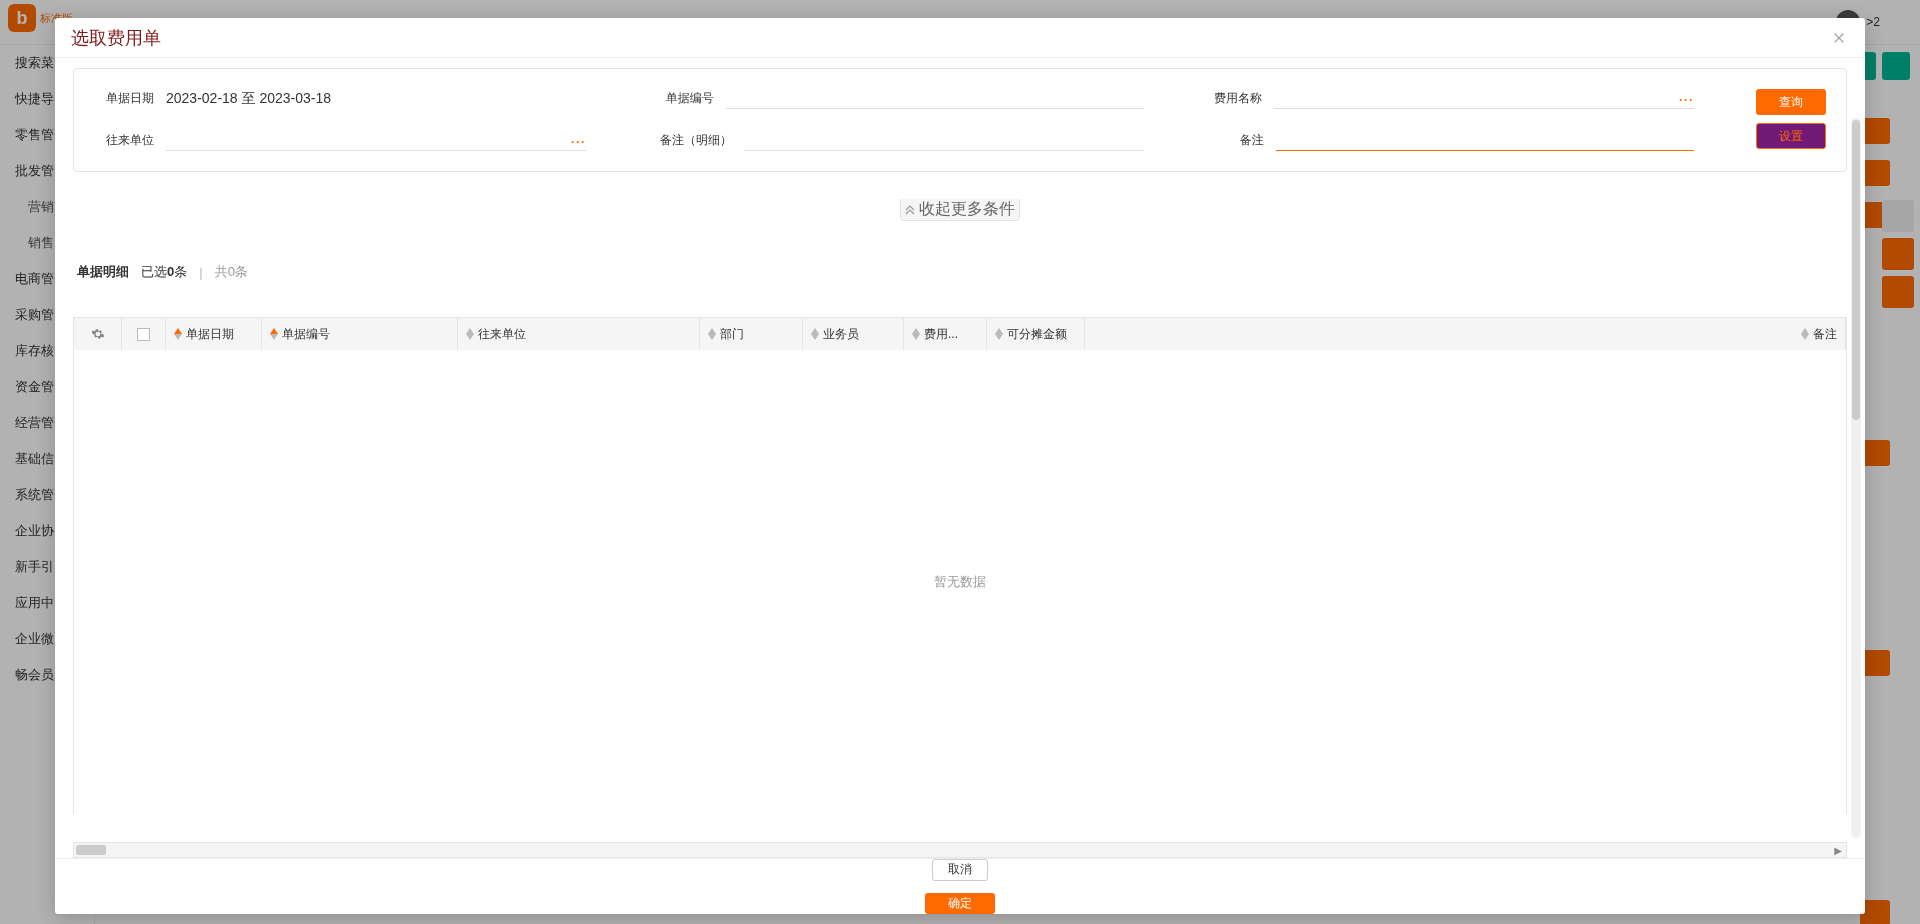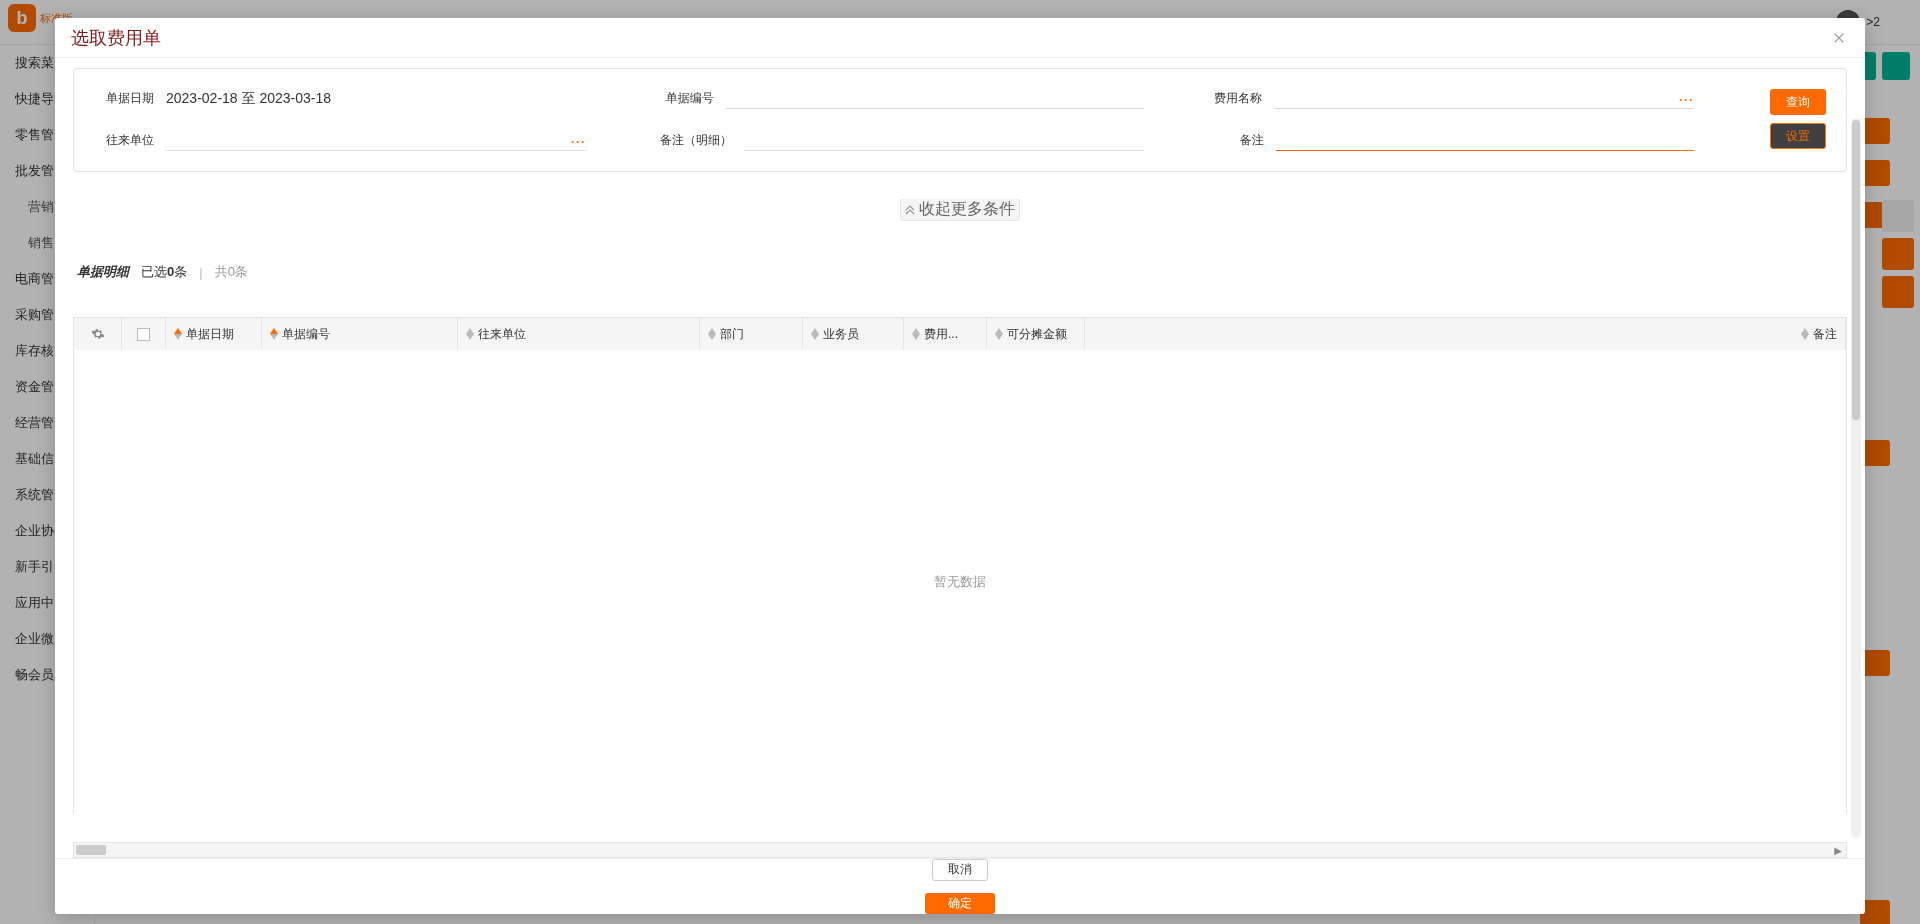--- a/index.html
+++ b/index.html
@@ -30,47 +30,47 @@
 
   .modal-header { height: 40px; display: flex; align-items: center; justify-content: space-between; padding: 0 16px; border-bottom: 1px solid #eee; }
   .modal-title { font-size: 18px; color: #7f1d1d; }
   .modal-close { width: 20px; height: 20px; display: flex; align-items: center; justify-content: center; cursor: pointer; color: #999; font-size: 16px; }
 
   .modal-body { flex: 1; padding: 10px 18px 0 18px; display: flex; flex-direction: column; overflow: hidden; position: relative; gap: 28px; }
 
   .filter-panel { border: 1px solid #e5e5e5; border-radius: 4px; padding: 18px 20px 0 20px; position: relative; }
   .filter-grid { display: flex; }
   .filter-left { flex: 1; }
-  .filter-actions { width: 70px; display: flex; flex-direction: column; align-items: flex-end; gap: 8px; padding-top: 2px; }
+  .filter-actions { width: 70px; display: flex; flex-direction: column; gap: 8px; padding-top: 2px; }
   .filter-row { display: flex; gap: 60px; margin-bottom: 20px; }
   .filter-item { display: flex; align-items: center; }
   .filter-label { width: 60px; text-align: right; margin-right: 12px; color: #333; font-size: 12px; white-space: nowrap; }
   .filter-label.wide { width: 78px; }
   .filter-control { flex: 1; }
 
   .date-quick { display: flex; align-items: center; gap: 8px; font-size: 12px; }
   .date-chip { color: #666; cursor: pointer; padding: 1px 4px; }
   .date-chip.active { background: #ff6a00; color: #fff; border-radius: 10px; padding: 1px 8px; }
   .date-range { font-size: 14px; color: #333; margin-top: 2px; }
 
   .underline-input { width: 420px; border: none; border-bottom: 1px solid #ddd; height: 22px; outline: none; font-size: 12px; background: transparent; }
   .underline-input.orange { border-bottom-color: #ff6a00; }
   .input-wrap { position: relative; display: inline-block; }
   .input-ellipsis { position: absolute; right: 0; bottom: 2px; color: #ff6a00; cursor: pointer; font-weight: bold; letter-spacing: 1px; }
 
   .btn { display: inline-flex; align-items: center; justify-content: center; height: 26px; min-width: 56px; padding: 0 14px; font-size: 12px; border-radius: 3px; cursor: pointer; border: 1px solid transparent; }
   .btn-primary { background: #ff6a00; color: #fff; }
-  .btn-outline-primary { background: #404040; color: #ff6a00; border-color: #ff6a00; }
+  .btn-outline-primary { background: #701a75; color: #ff6a00; border-color: #ff6a00; }
   .btn-default { background: #fff; color: #333; border-color: #ccc; }
 
   .collapse-bar { width: 120px; margin: -1px auto 0 auto; height: 22px; background: #f5f5f5; border: 1px solid #e5e5e5; border-top: none; border-radius: 0 0 4px 4px; display: flex; align-items: center; justify-content: center; gap: 4px; color: #666; cursor: pointer; font-size: 16px; }
   .collapse-icon-svg { width: 10px; height: 10px; }
 
   .detail-bar { display: flex; align-items: center; gap: 12px; margin: 14px 0 8px 4px; font-size: 13px; }
-  .detail-bar .bold { font-weight: 600; font-style: italic; }
+  .detail-bar .bold { font-weight: 600; }
   .detail-bar .count b { color: #333; }
   .detail-bar .sep { color: #bbb; }
   .detail-bar .total { color: #999; }
 
   .table-wrap { border: 1px solid #e5e5e5; border-bottom: none; flex: 1; overflow: hidden; display: flex; flex-direction: column; }
   .thead { display: flex; background: #f5f5f5; height: 32px; align-items: stretch; }
   .th { border-right: 1px solid #e5e5e5; display: flex; align-items: center; padding: 0 8px; font-size: 12px; color: #333; position: relative; }
   .th.center { justify-content: center; }
   .th .sort { display: inline-flex; flex-direction: column; margin-right: 4px; line-height: 0; }
   .th .sort svg { width: 8px; height: 6px; }

